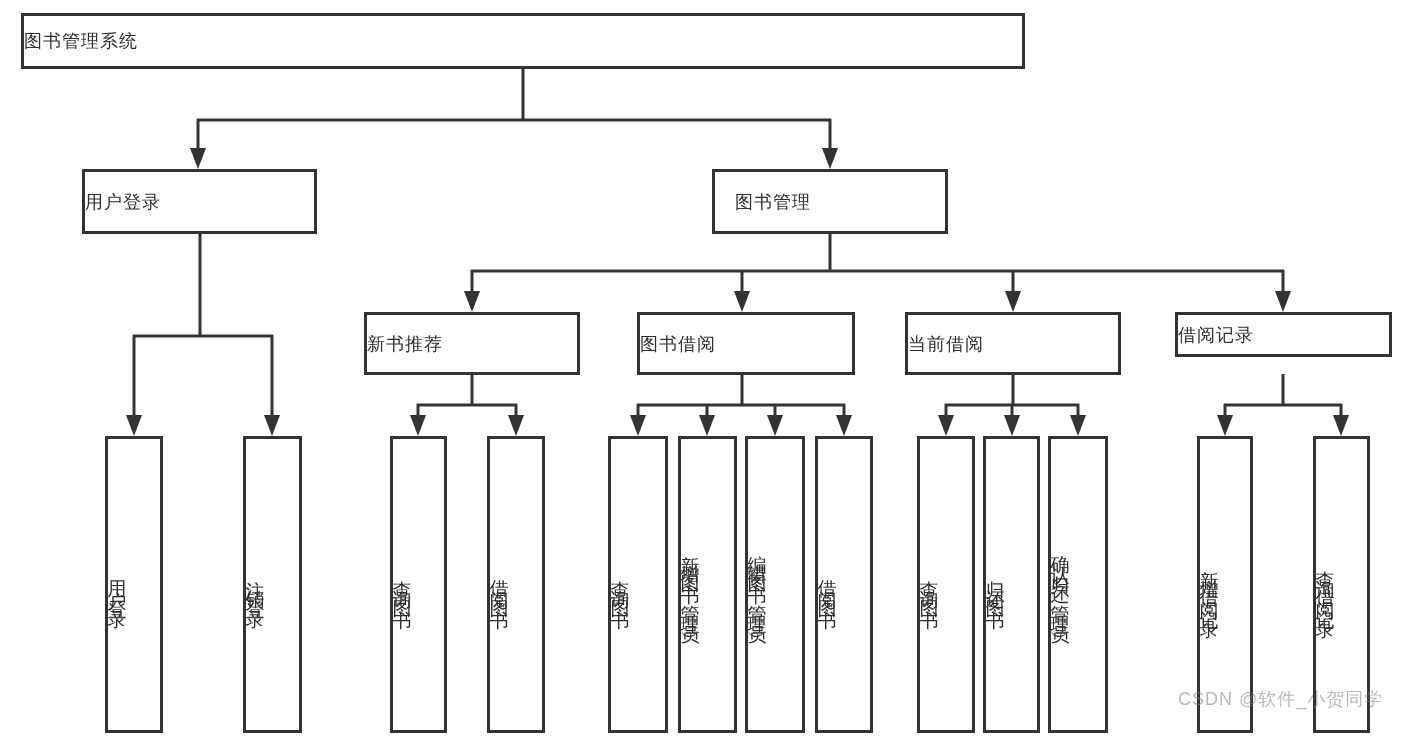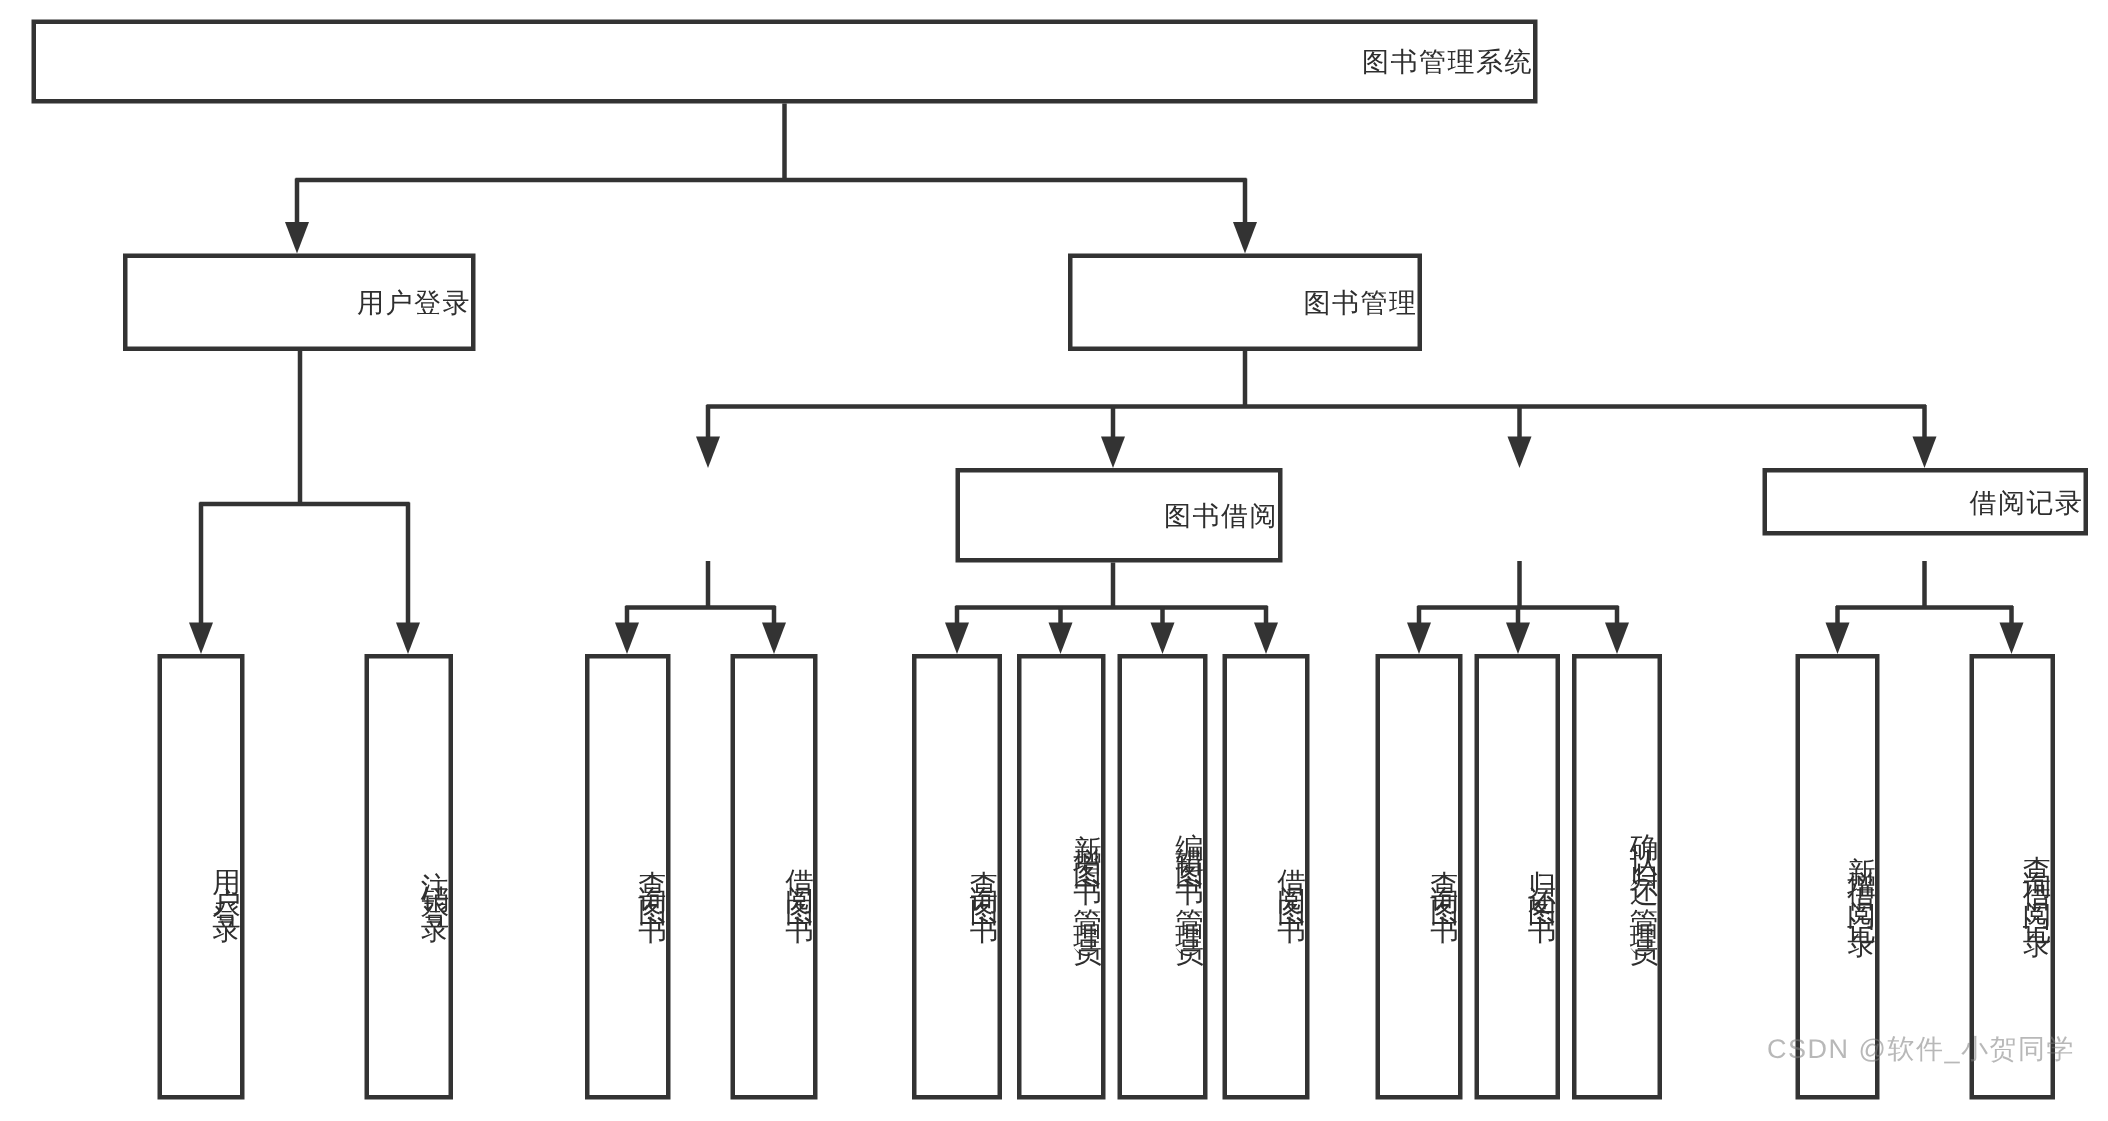--- a/index.html
+++ b/index.html
@@ -21,21 +21,21 @@
     top: 0;
     z-index: 1;
   }
   .node {
     position: absolute;
     box-sizing: border-box;
     border: 3px solid #333333;
     background: #ffffff;
     display: flex;
     align-items: center;
-    justify-content: flex-end;
+    justify-content: flex-start;
     color: #2e2e2e;
     z-index: 2;
   }
   .hbox {
     font-size: 18px;
     letter-spacing: 1px;
   }
   .vbox > span {
     writing-mode: vertical-rl;
     text-orientation: mixed;
@@ -126,22 +126,28 @@
     <span>图书管理系统</span>
   </div>
 
   <div class="node hbox" style="left:82px; top:169px; width:235px; height:65px;">
     <span>用户登录</span>
   </div>
   <div class="node hbox" style="left:712px; top:169px; width:236px; height:65px;padding-left:20px;">
     <span>图书管理</span>
   </div>
 
+  <div class="node hbox" style="left:364px; top:312px; width:216px; height:63px;">
+    <span>新书推荐</span>
+  </div>
   <div class="node hbox" style="left:637px; top:312px; width:218px; height:63px;">
     <span>图书借阅</span>
+  </div>
+  <div class="node hbox" style="left:905px; top:312px; width:216px; height:63px;">
+    <span>当前借阅</span>
   </div>
   <div class="node hbox" style="left:1175px; top:312px; width:217px; height:45px;">
     <span>借阅记录</span>
   </div>
 
   <div class="node vbox" style="left:105px; top:436px; width:58px; height:297px;">
     <span>用户登录</span>
   </div>
   <div class="node vbox" style="left:243px; top:436px; width:59px; height:297px;">
     <span>注销登录</span>

